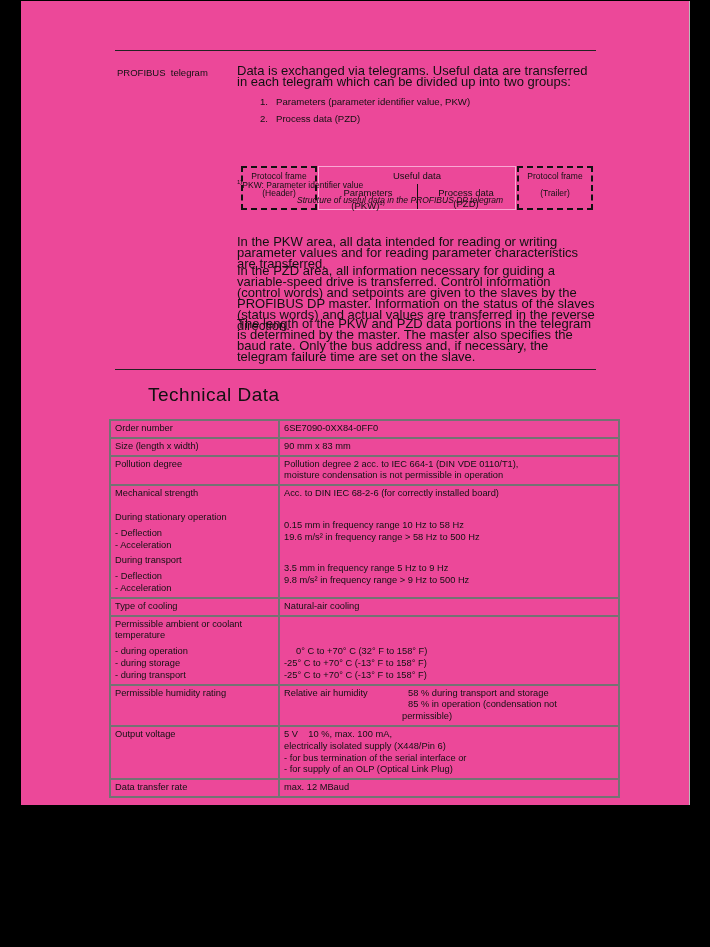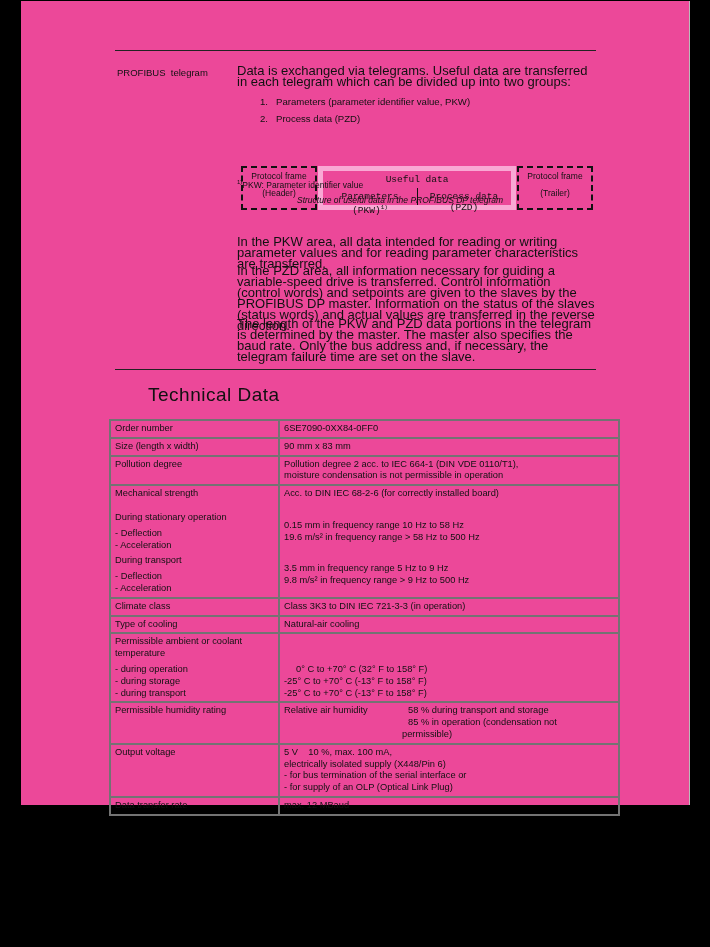--- a/index.html
+++ b/index.html
@@ -13,21 +13,21 @@
   }
   .rule { position:absolute; left:94px; width:481px; height:1px; background:#222; }
   .sidelabel { position:absolute; left:96px; top:66px; font-size:9.5px; }
   .para { position:absolute; left:216px; width:360px; font-size:13px; line-height:11px; }
   .list-item { position:absolute; left:231px; font-size:9.6px;text-align:center; }
   .list-item .num { display:inline-block; width:24px; }
   
   .diagram { position:absolute; left:220px; top:126px; width:352px; height:46px; font-size:8.5px;margin-top:39px; }
   .dbox { position:absolute; top:0; height:44px; box-sizing:border-box; text-align:center; }
   .dashed { border:2px dashed #111; }
-  .solid { border:5px solid #f9a8d4;font-family:Liberation Mono, monospace; }
+  .solid { border:1px solid #f9a8d4; }
   .dbox .t1 { position:absolute; left:0; right:0; top:3px; }
   .dbox .t2 { position:absolute; left:0; right:0; top:20px; }
   .split { position:absolute; top:17px; bottom:0; left:50%; width:1px; background:#111; }
   .sub { position:absolute; top:20px; text-align:center; font-size:9.5px; line-height:11px; }
   .footnote { position:absolute; left:216px; top:178px; font-size:8.5px; }
   .footnote sup { font-size:6px; }
   .caption { position:absolute; left:276px; top:194px; font-size:8.5px; font-style:italic; }
   .heading { position:absolute; left:127px; top:383px; font-size:19px; letter-spacing:0.5px; }
   
   table.tech {
@@ -117,24 +117,20 @@
         <div>Acc. to DIN IEC 68-2-6 (for correctly installed board)</div>
         <div style="margin-top:4px">&nbsp;</div>
         <div style="margin-top:4px">0.15 mm in frequency range 10 Hz to 58 Hz</div>
         <div>19.6 m/s² in frequency range &gt; 58 Hz to 500 Hz</div>
         <div style="margin-top:4px">&nbsp;</div>
         <div style="margin-top:4px">3.5 mm in frequency range 5 Hz to 9 Hz</div>
         <div>9.8 m/s² in frequency range &gt; 9 Hz to 500 Hz</div>
       </td>
     </tr>
     <tr>
-      <td class="k">Climate class</td>
-      <td>Class 3K3 to DIN IEC 721-3-3 (in operation)</td>
-    </tr>
-    <tr>
       <td class="k">Type of cooling</td>
       <td>Natural-air cooling</td>
     </tr>
     <tr style="border-bottom:2px solid #222">
       <td class="k">
         <div>Permissible ambient or coolant temperature</div>
         <div style="margin-top:4px">- during operation</div>
         <div>- during storage</div>
         <div>- during transport</div>
       </td>

